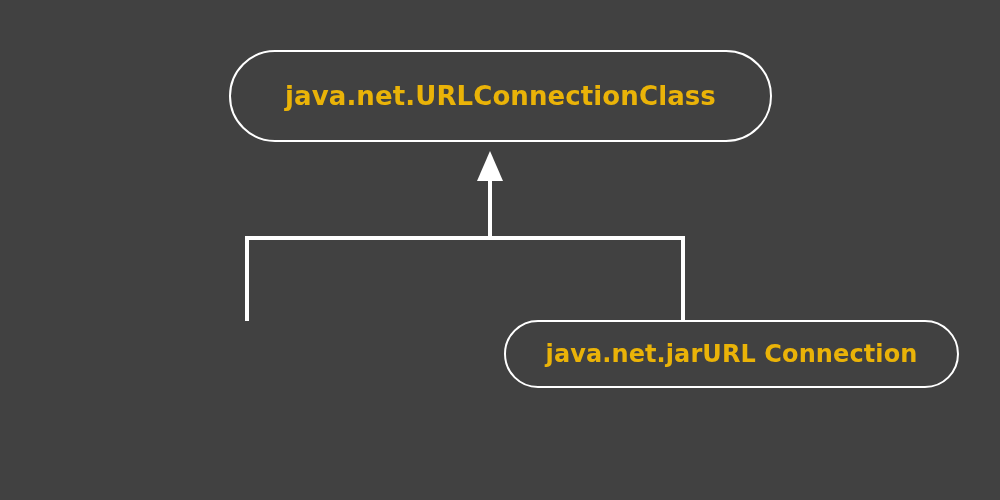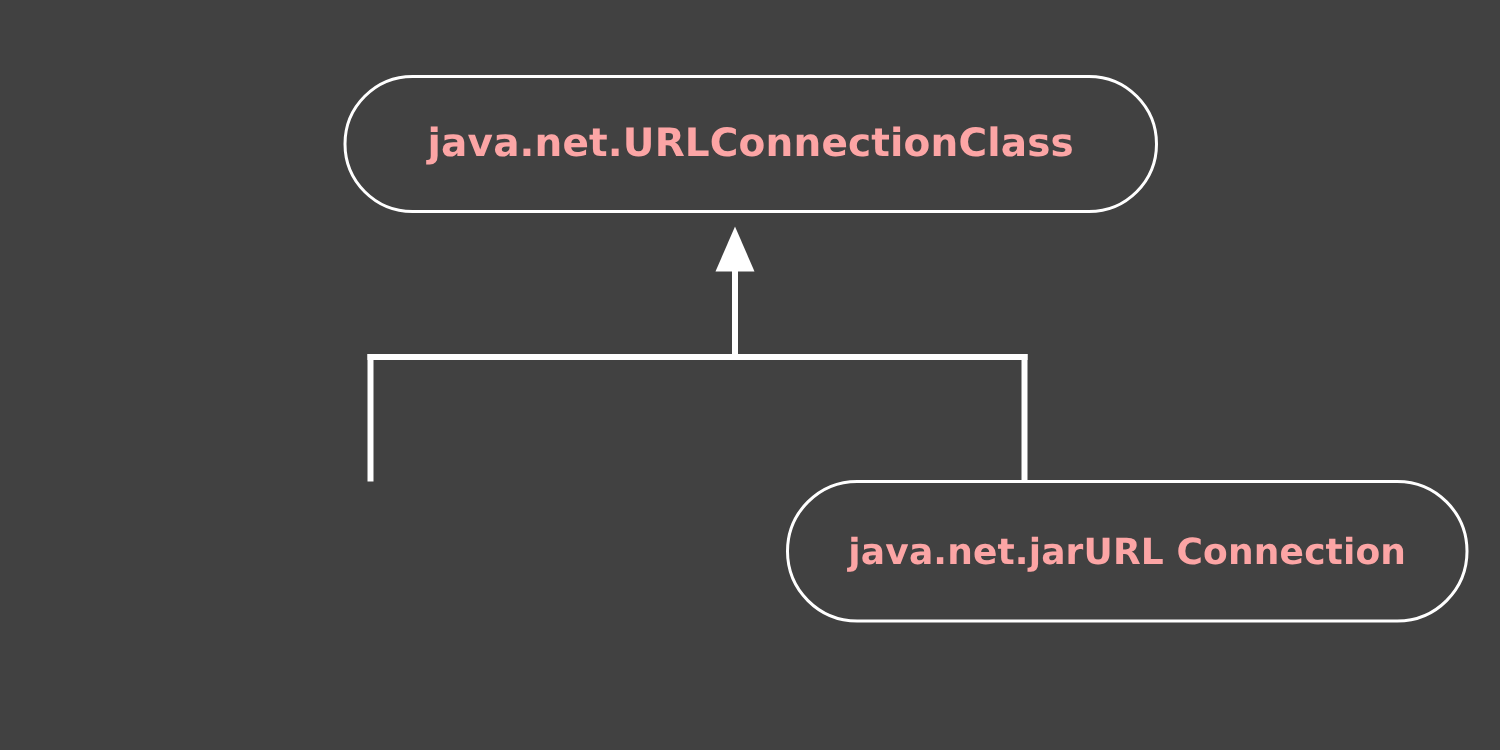--- a/index.html
+++ b/index.html
@@ -28,21 +28,21 @@
   }
   .node {
     position: absolute;
     box-sizing: border-box;
     border: 2px solid #ffffff;
     background: transparent;
     display: flex;
     align-items: center;
     justify-content: center;
     text-align: center;
-    color: #fca5a5;
+    color: #eab308;
     letter-spacing: 0.1px;
     white-space: nowrap;
   }
   .node-label {
     display: block;
     line-height: 1;
   }
   
   #node-root {
     left: 229px;
@@ -57,24 +57,24 @@
   }
   
   #node-http {
     left: 37px;
     top: 320px;
     width: 453px;
     height: 95px;
     border-radius: 48px;
   }
   #node-jar {
-    left: 524px;
+    left: 504px;
     top: 320px;
     width: 455px;
-    height: 95px;
+    height: 68px;
     border-radius: 48px;
   }
   #node-http .node-label,
   #node-jar .node-label {
     font-size: 24px;
     font-weight: 600;
   }
 </style>
 </head>
 <body>

